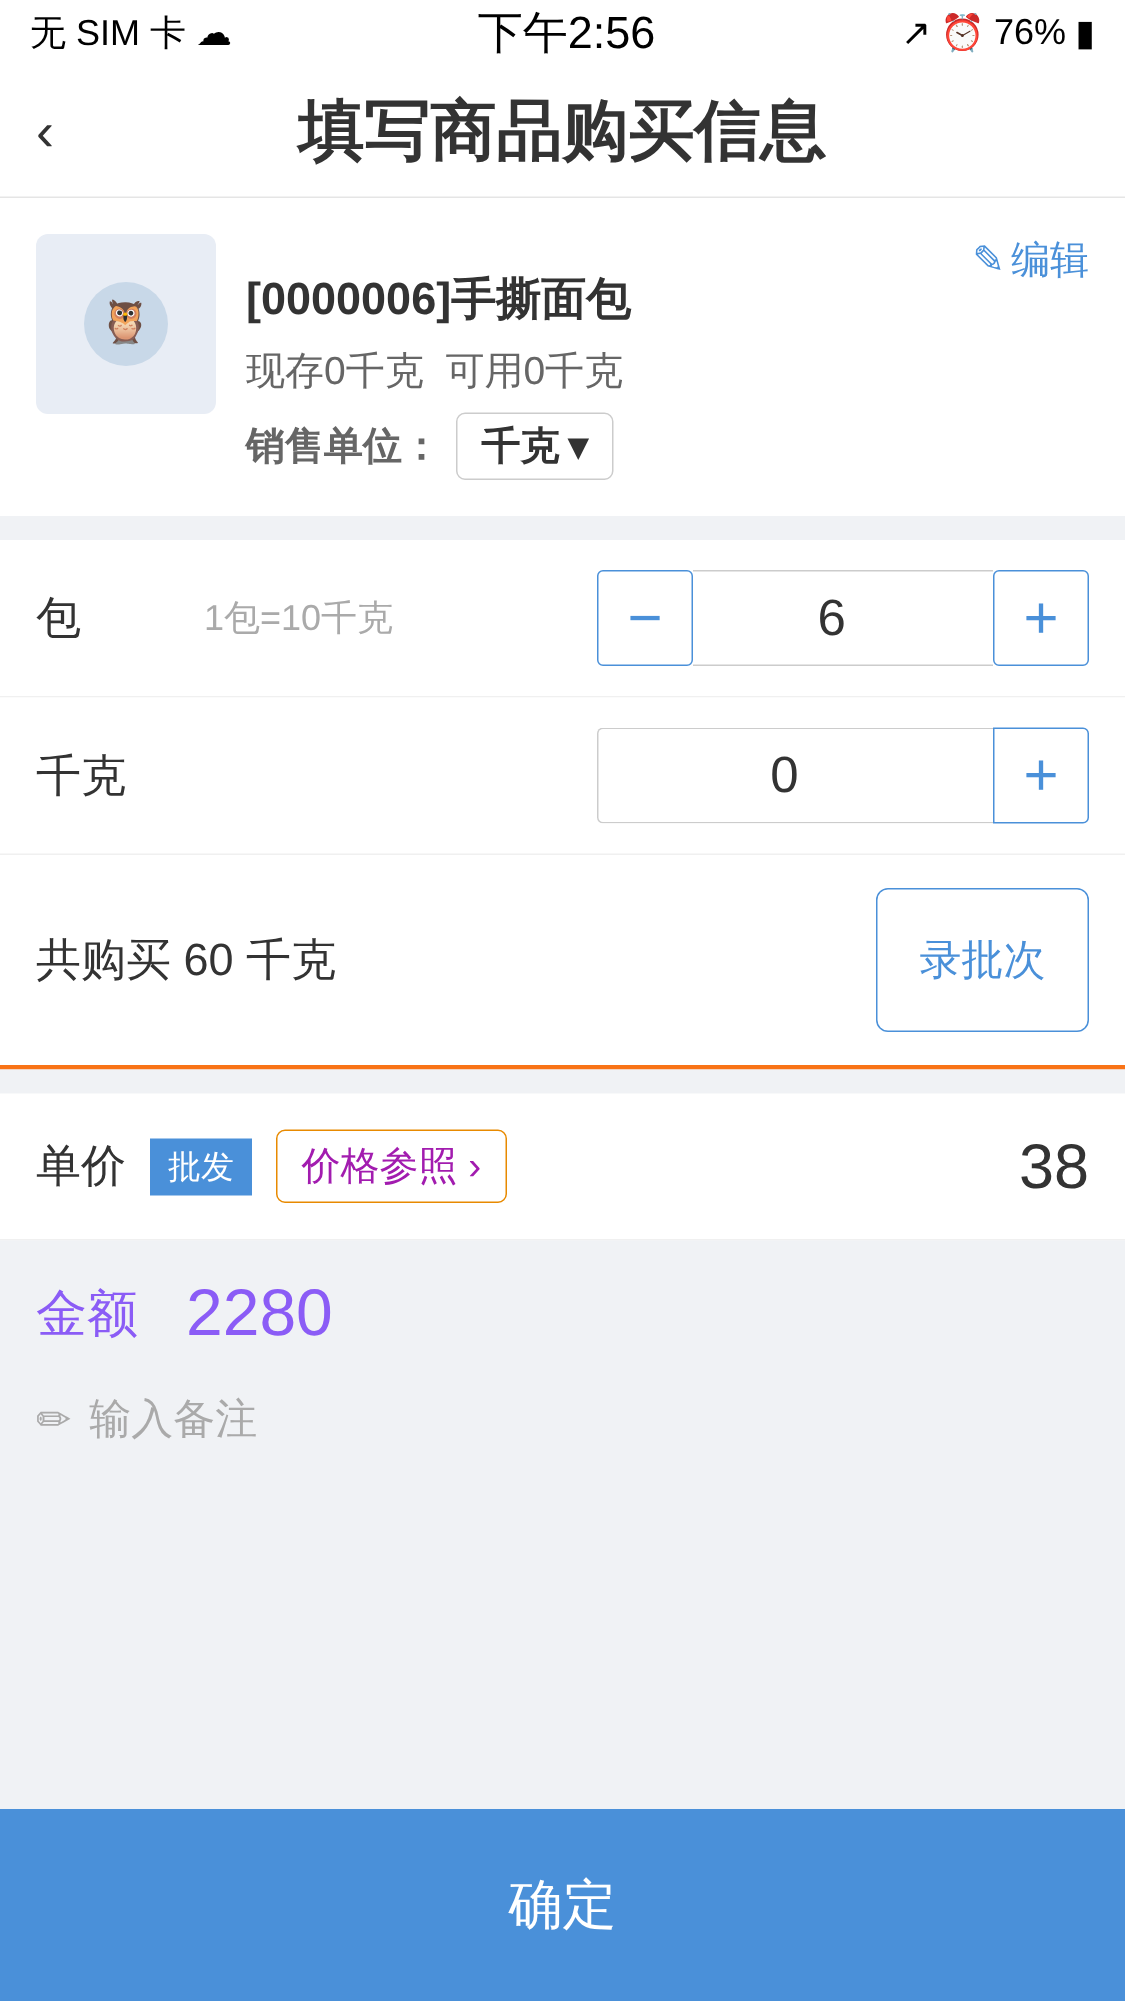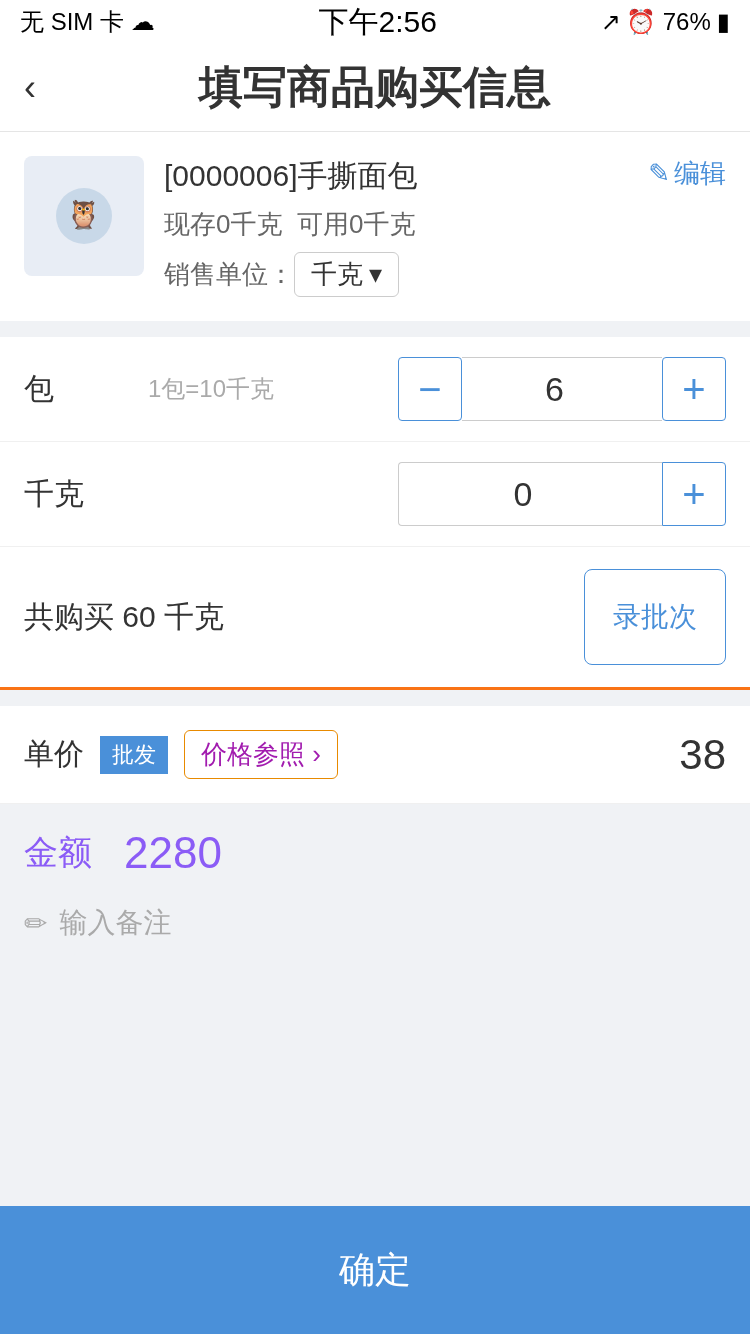--- a/index.html
+++ b/index.html
@@ -67,23 +67,23 @@
       height: 120px;
       background: #e8edf5;
       border-radius: 8px;
       display: flex;
       align-items: center;
       justify-content: center;
       flex-shrink: 0;
     }
     .product-image svg { width: 60px; height: 60px; }
     .product-info { flex: 1; }
-    .product-name { font-size: 30px; font-weight: 400; color: #333; margin-bottom: 10px; }
+    .product-name { font-size: 30px; font-weight: 700; color: #333; margin-bottom: 10px; margin-top: 23px; }
     .product-stock { font-size: 26px; color: #666; margin-bottom: 10px; }
-    .product-unit { display: flex; align-items: center; gap: 0; font-size: 26px; color: #666; }
+    .product-unit { display: flex; align-items: center; gap: 10px; font-size: 26px; color: #666; font-weight: bold; }
     .unit-select {
       border: 1px solid #ccc;
       border-radius: 6px;
       padding: 4px 16px;
       font-size: 26px;
       color: #333;
       background: #fff;
       display: flex;
       align-items: center;
       gap: 6px;
@@ -113,21 +113,21 @@
       background: #fff;
     }
     .input-label {
       font-size: 30px;
       color: #333;
       min-width: 100px;
     }
     .input-hint {
       font-size: 24px;
       color: #aaa;
-      margin-left: 24px;
+      margin-left: 12px;
       flex: 1;
     }
     .input-controls {
       display: flex;
       align-items: center;
       gap: 0;
       margin-left: auto;
     }
     .ctrl-btn {
       width: 64px;

